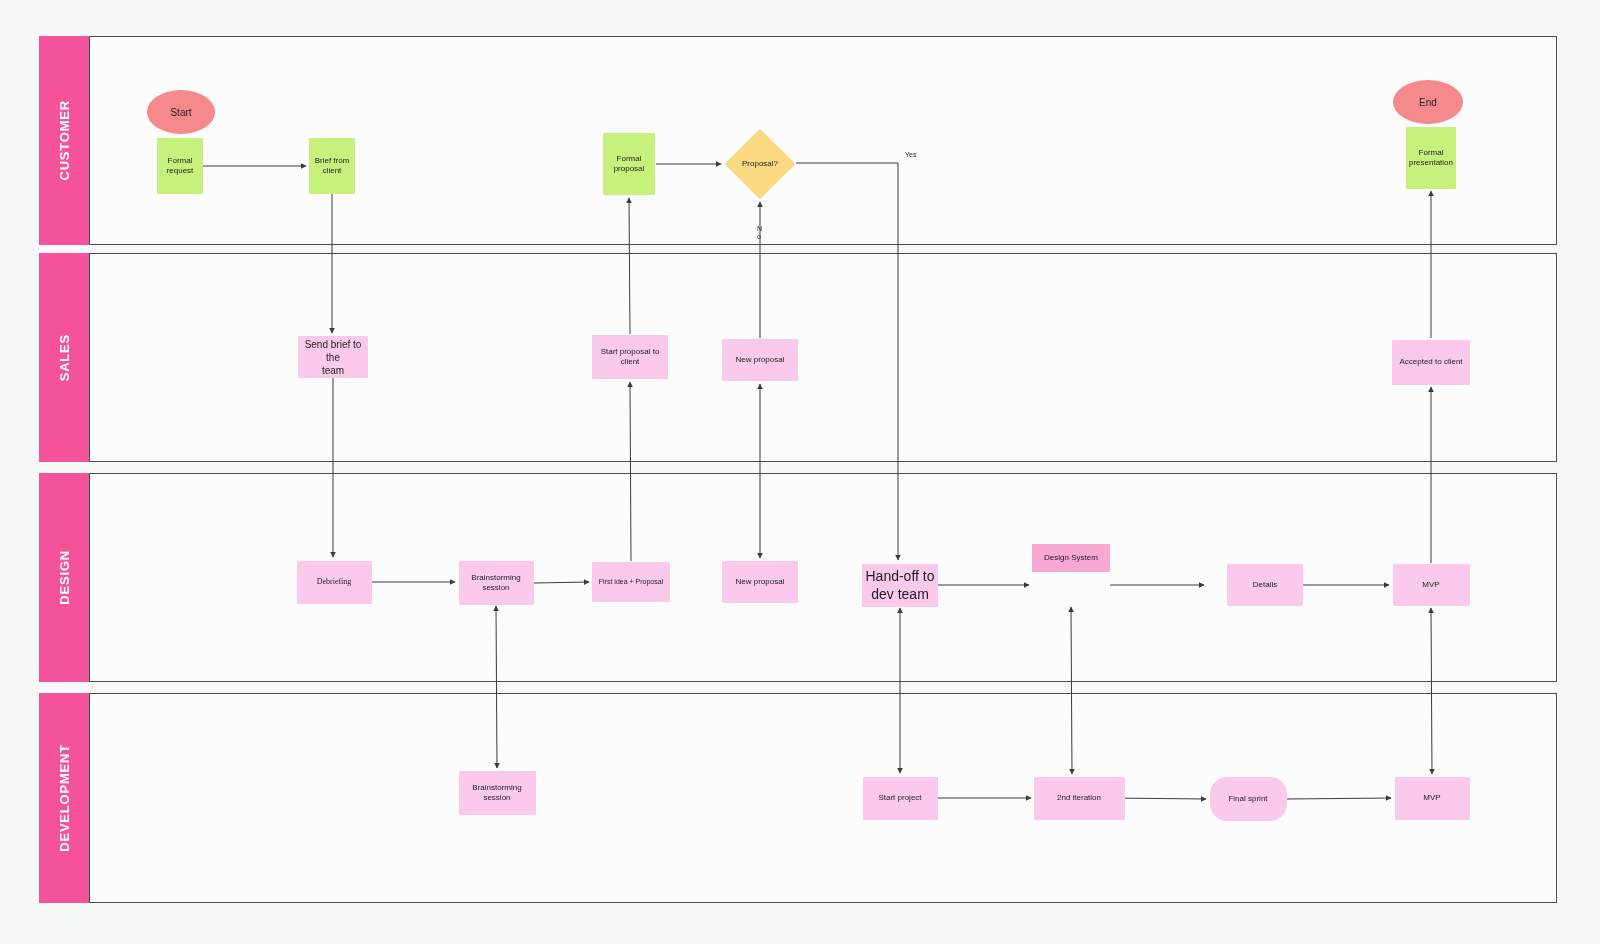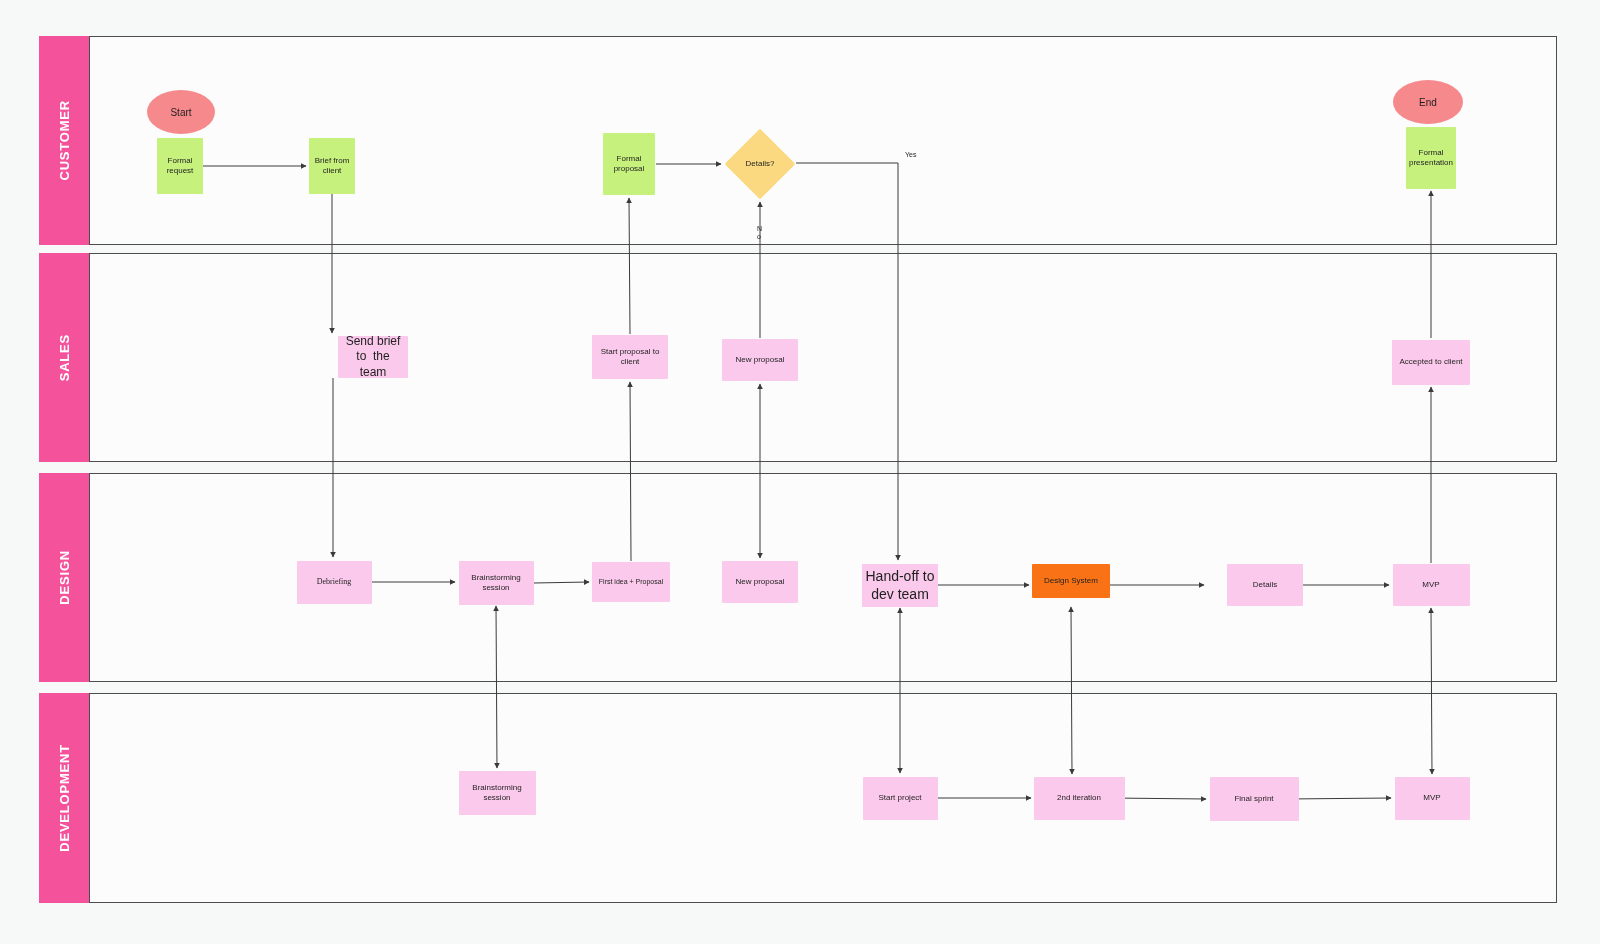--- a/index.html
+++ b/index.html
@@ -145,30 +145,30 @@
     <div class="node rect" style="left: 309px; top: 138px; width: 46px; height: 56px; font-size: 8px; background: rgb(199, 241, 125);">
       <span class="lbl">Brief from
 client</span>
     </div>
     <div class="node rect" style="left: 603px; top: 133px; width: 52px; height: 62px; font-size: 8px; background: rgb(199, 241, 125);">
       <span class="lbl">Formal
 proposal</span>
     </div>
     <div class="node diamond" style="left: 724px; top: 129px; width: 72px; height: 70px; font-size: 8px; background: rgb(250, 217, 129);">
       <div class="diamond-shape" style="background: rgb(250, 217, 129);"></div>
-      <span class="lbl">Details?</span>
+      <span class="lbl">Proposal?</span>
     </div>
     <div class="node ellipse" style="left: 1393px; top: 80px; width: 70px; height: 44px; font-size: 10px; background: rgb(245, 137, 139);">
       <span class="lbl">End</span>
     </div>
     <div class="node rect" style="left: 1406px; top: 127px; width: 50px; height: 62px; font-size: 8px; background: rgb(199, 241, 125);">
       <span class="lbl">Formal
 presentation</span>
     </div>
-    <div class="node rect" style="left: 298px; top: 336px; width: 70px; height: 42px; font-size: 12px; background: rgb(250, 201, 235); margin-left: 40px;">
+    <div class="node rect" style="left: 298px; top: 336px; width: 70px; height: 42px; font-size: 10px; background: rgb(250, 201, 235);">
       <span class="lbl">Send brief to  the
 team</span>
     </div>
     <div class="node rect" style="left: 592px; top: 335px; width: 76px; height: 44px; font-size: 8px; background: rgb(250, 201, 235);">
       <span class="lbl">Start proposal to
 client</span>
     </div>
     <div class="node rect" style="left: 722px; top: 339px; width: 76px; height: 42px; font-size: 8px; background: rgb(250, 201, 235);">
       <span class="lbl">New proposal</span>
     </div>
@@ -184,40 +184,40 @@
     </div>
     <div class="node rect" style="left: 592px; top: 562px; width: 78px; height: 40px; font-size: 7px; background: rgb(250, 201, 235);">
       <span class="lbl">First idea + Proposal</span>
     </div>
     <div class="node rect" style="left: 722px; top: 561px; width: 76px; height: 42px; font-size: 8px; background: rgb(250, 201, 235);">
       <span class="lbl">New proposal</span>
     </div>
     <div class="node rect" style="left: 862px; top: 563.5px; width: 76px; height: 43px; font-size: 14px; background: rgb(250, 201, 235);">
       <span class="lbl">Hand-off to dev team</span>
     </div>
-    <div class="node rect" style="left: 1032px; top: 564px; width: 78px; height: 34px; font-size: 8px; background: #f97316;">
+    <div class="node rect" style="left: 1032px; top: 544px; width: 78px; height: 28px; font-size: 8px; background: #f9a8d4;">
       <span class="lbl">Design System</span>
     </div>
     <div class="node rect" style="left: 1207px; top: 564px; width: 76px; height: 42px; font-size: 8px; background: rgb(250, 201, 235); margin-left: 20px;">
       <span class="lbl">Details</span>
     </div>
     <div class="node rect" style="left: 1392.5px; top: 564px; width: 77px; height: 42px; font-size: 8px; background: rgb(250, 201, 235);">
       <span class="lbl">MVP</span>
     </div>
     <div class="node rect" style="left: 458.5px; top: 771px; width: 77px; height: 44px; font-size: 8px; background: rgb(250, 201, 235);">
       <span class="lbl">Brainstorming
 session</span>
     </div>
     <div class="node rect" style="left: 862.5px; top: 776.5px; width: 75px; height: 43px; font-size: 8px; background: rgb(250, 201, 235);">
       <span class="lbl">Start project</span>
     </div>
     <div class="node rect" style="left: 1033.5px; top: 776.5px; width: 91px; height: 43px; font-size: 8px; background: rgb(250, 201, 235);">
       <span class="lbl">2nd iteration</span>
     </div>
-    <div class="node rect" style="left: 1209.5px; top: 777px; width: 89px; height: 44px; font-size: 8px; background: rgb(250, 201, 235);">
+    <div class="node rect" style="left: 1209.5px; top: 777px; width: 77px; height: 44px; font-size: 8px; background: rgb(250, 201, 235); border-radius: 17px;">
       <span class="lbl">Final sprint</span>
     </div>
     <div class="node rect" style="left: 1394.5px; top: 776.5px; width: 75px; height: 43px; font-size: 8px; background: rgb(250, 201, 235);">
       <span class="lbl">MVP</span>
     </div>
     <div class="flow-label" style="left: 905px; top: 151px;">Yes</div>
     <div class="flow-label narrow" style="left: 757px; top: 225px;">No</div>
   </div>
 
 </body></html>

